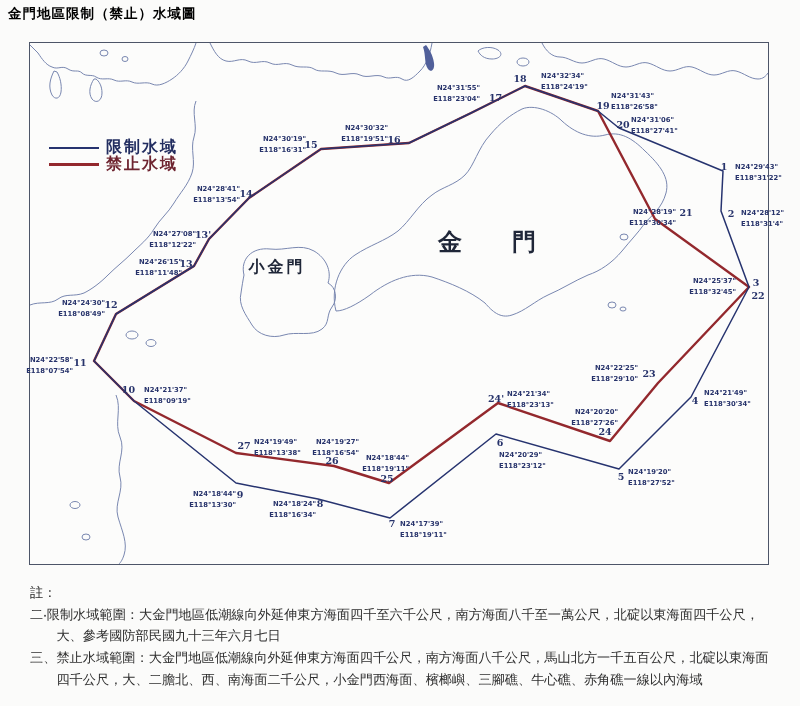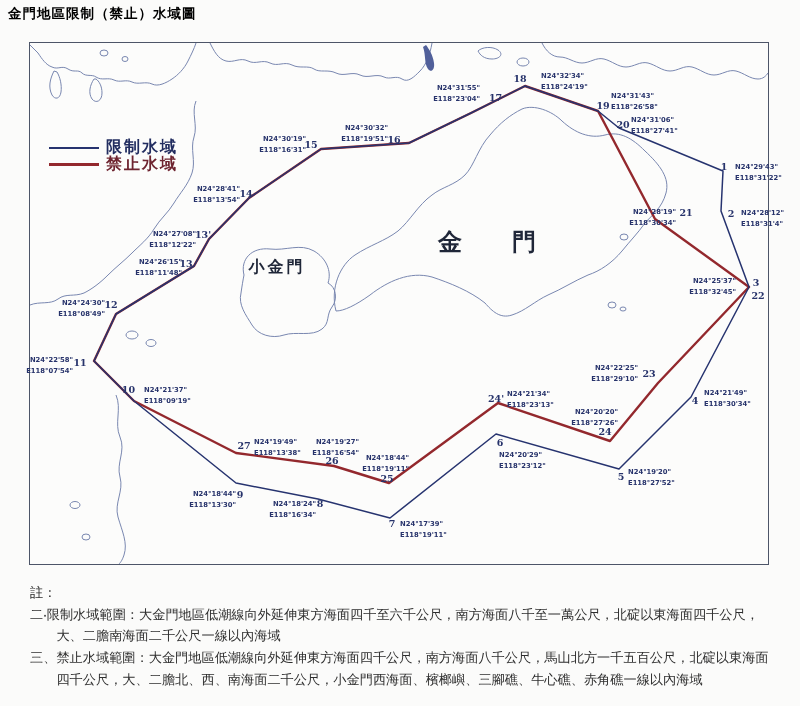--- a/index.html
+++ b/index.html
@@ -162,17 +162,17 @@
         <text x="224" y="401" text-anchor="start" font-size="6.8" fill="#27336b">N24°19'49"</text>
         <text x="224" y="411.5" text-anchor="start" font-size="6.8" fill="#27336b">E118°13'38"</text>
         <text x="408" y="207" text-anchor="start" font-size="24" fill="#1f2638" class="num" letter-spacing="50">金門</text>
         <text x="247" y="229" text-anchor="middle" font-size="16" fill="#1f2638" class="num" letter-spacing="3">小金門</text>
       </svg>
   </div>
 
   <div class="notes">
     <div class="note-line note-head">註：</div>
     <div id="note-items">
-        <div class="note-line">二‧限制水域範圍：大金門地區低潮線向外延伸東方海面四千至六千公尺，南方海面八千至一萬公尺，北碇以東海面四千公尺，大、二膽南海面二千公尺一線以內海域</div>
+        <div class="note-line">二‧限制水域範圍：大金門地區低潮線向外延伸東方海面四千至六千公尺，南方海面八千至一萬公尺，北碇以東海面四千公尺，大、參考國防部民國九十三年六月七日</div>
         <div class="note-line">三、禁止水域範圍：大金門地區低潮線向外延伸東方海面四千公尺，南方海面八千公尺，馬山北方一千五百公尺，北碇以東海面四千公尺，大、二膽北、西、南海面二千公尺，小金門西海面、檳榔嶼、三腳礁、牛心礁、赤角礁一線以內海域</div>
       </div>
   </div>
 </div>
 
 </body></html>

